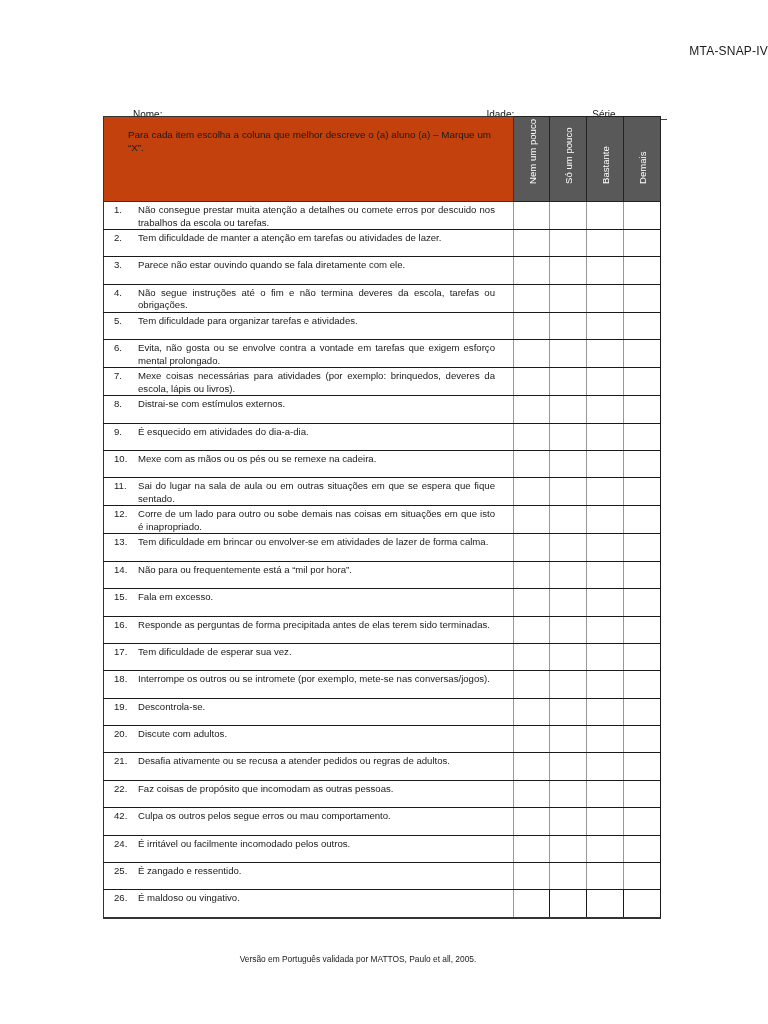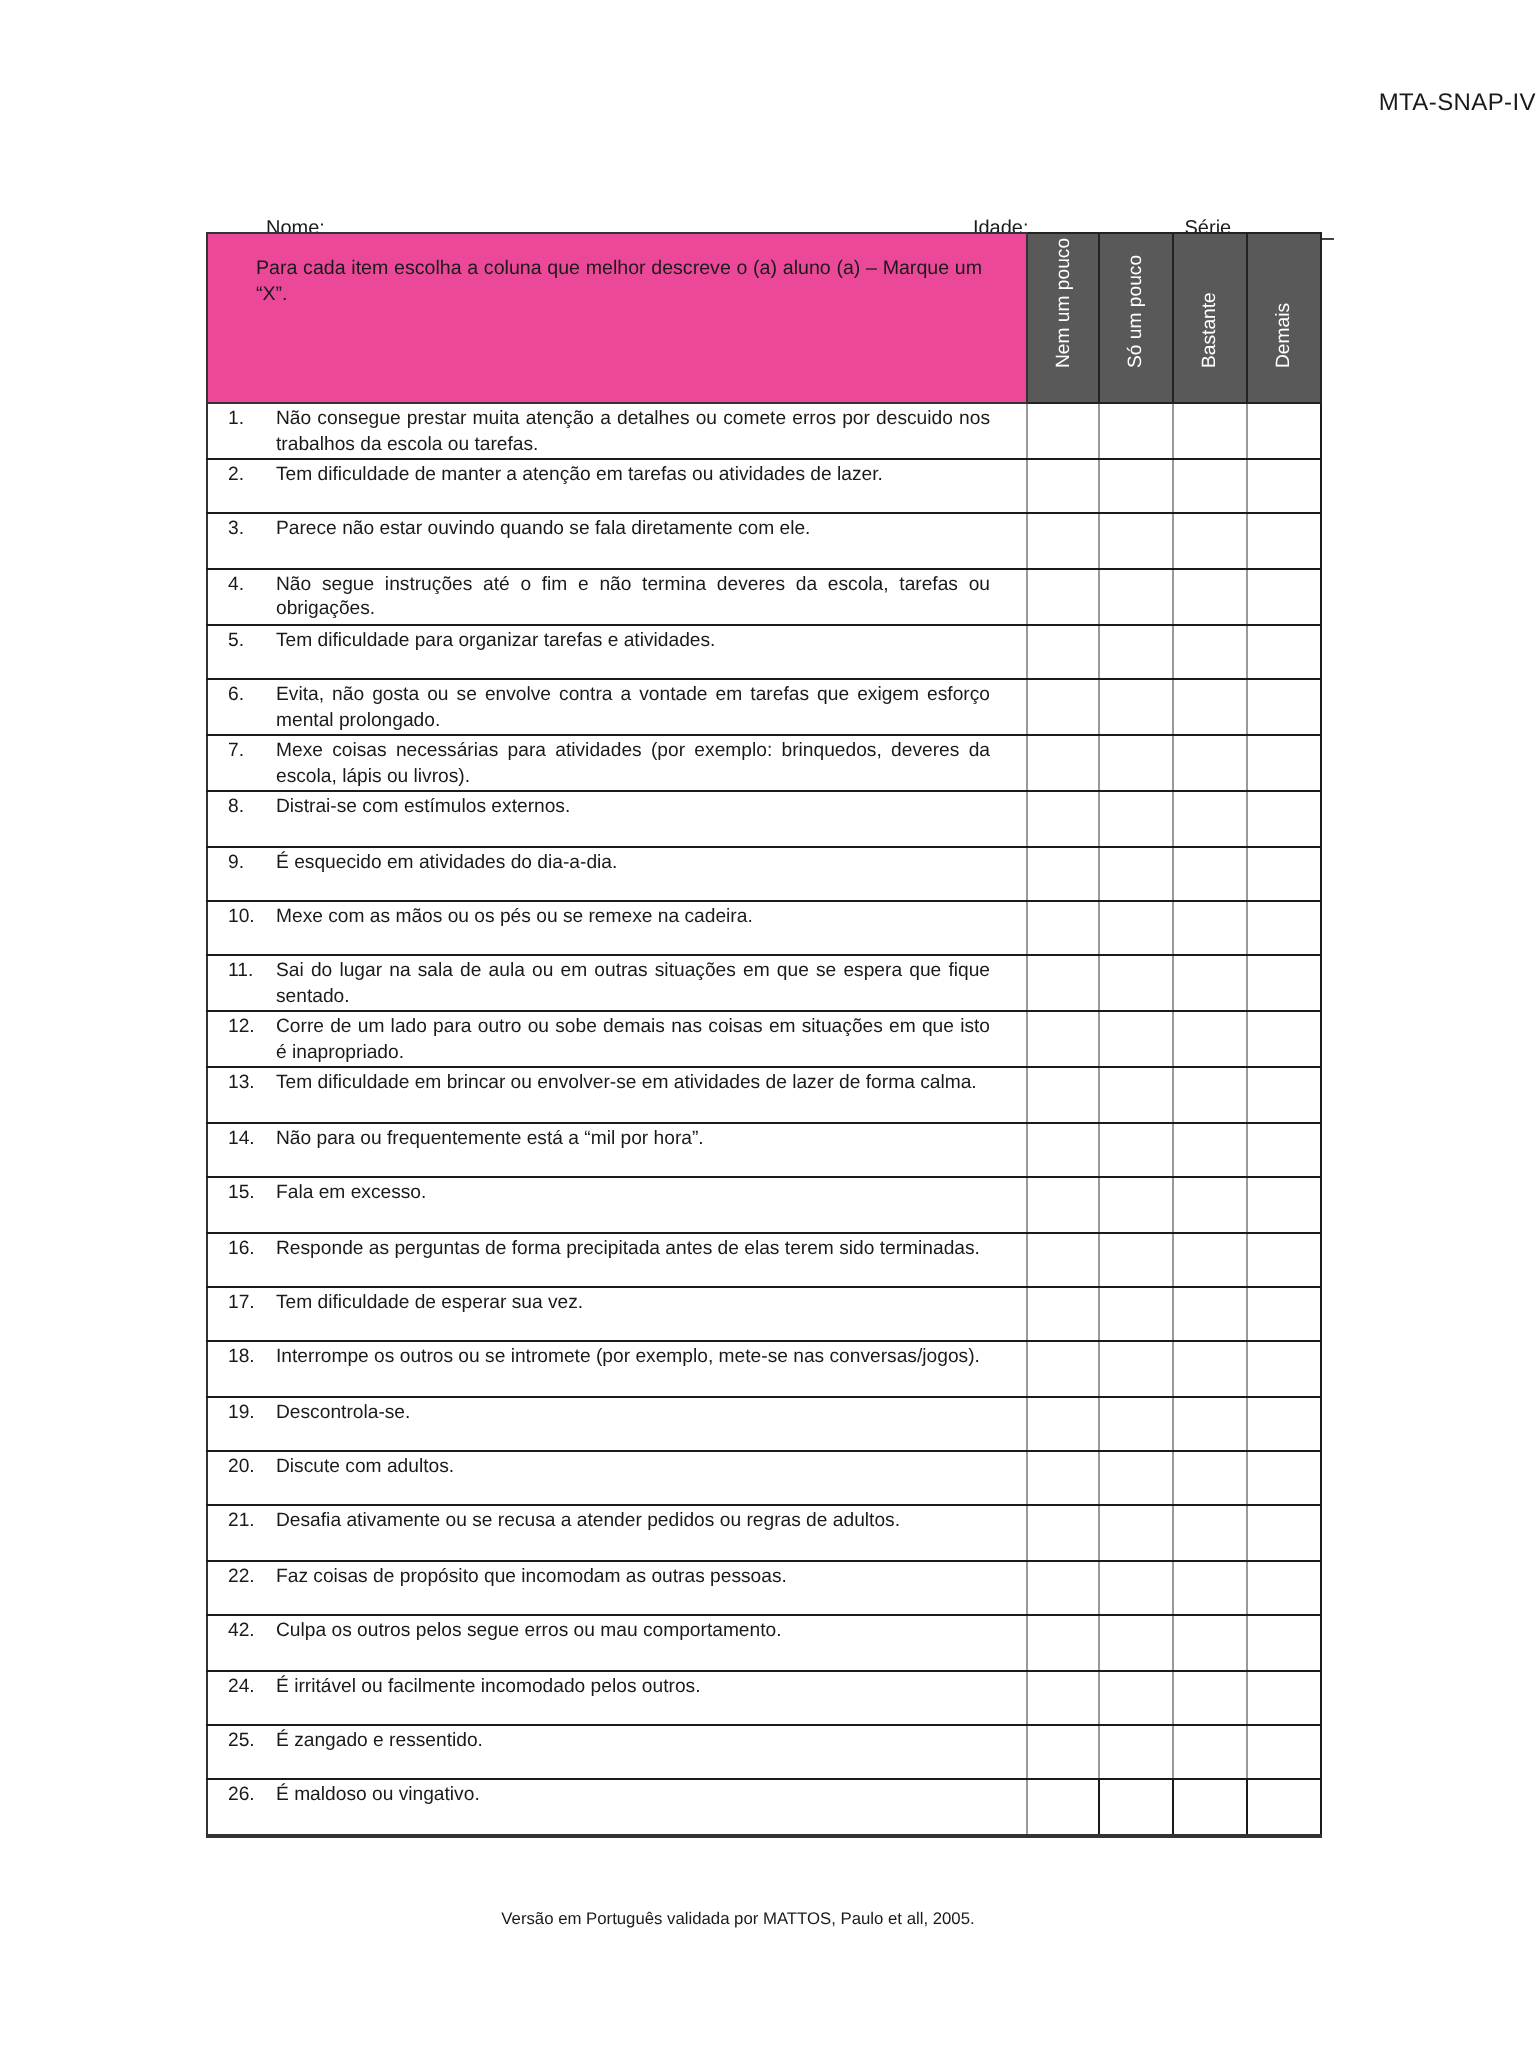--- a/index.html
+++ b/index.html
@@ -7,39 +7,39 @@
          font-family: "Liberation Sans", sans-serif; color: #1a1a1a; }
   .title { position: absolute; top: 44px; left: 0; width: 768px; text-align: right;
            font-size: 12px; letter-spacing: 0.2px; }
   .info-line { position: absolute; top: 106px; left: 109px; width: 551px; height: 14px;
                font-size: 10px; display: flex; align-items: flex-end; margin-left: 24px; }
   .info-line .lbl { white-space: nowrap; }
   .info-line .blank { border-bottom: 1px solid #444; height: 10px; }
   .table { position: absolute; left: 103px; top: 116px; width: 557px;
            border-collapse: collapse; table-layout: fixed; font-size: 9.6px; }
   .table td, .table th { padding: 0; }
-  .hdr-instr { background: #ec4899; border: 1px solid #333; vertical-align: top;
+  .hdr-instr { background: #c2410c; border: 1px solid #333; vertical-align: top;
                height: 84px; margin-top: 34px; }
   .hdr-instr div { padding: 11px 22px 0 24px; line-height: 13px; font-size: 9.8px;
                    text-align: justify; font-weight: normal; }
   .hdr-col { background: #595959; border: 1px solid #222; color: #ffffff;
              position: relative; height: 84px; }
   .hdr-col span { position: absolute; left: 50%; bottom: 6px; transform-origin: 0 0;
                   transform: rotate(-90deg) translate(0, -50%); white-space: nowrap;
                   font-size: 9.6px; font-weight: normal; }
   .row td { height: 26.4px; border-top: 1px solid #1a1a1a; border-bottom: 1px solid #1a1a1a; vertical-align: top; }
   .row td.item { border-left: 1px solid #333; border-right: 1px solid #999; }
   .row td.cell { border-left: 1px solid #999; border-right: 1px solid #999; }
   .row td.cell.last { border-right: 1px solid #1a1a1a; }
   .item-inner { display: flex; padding: 2px 18px 0 10px; line-height: 12.5px; }
   .item-num { width: 24px; flex: none; }
   .item-text { flex: 1; text-align: justify; }
   .row.lastrow td { border-bottom: 2px solid #333; }
   .row.lastrow td.cell { border-left: 1px solid #1a1a1a; border-right: 1px solid #1a1a1a; }
-  .footer { position: absolute; top: 954px; left: 13px; width: 712px; text-align: center;
+  .footer { position: absolute; top: 954px; left: 2px; width: 712px; text-align: center;
             font-size: 8.4px; }
 </style>
 </head>
 <body>
 
 <div class="title">MTA-SNAP-IV</div>
 
 <div class="info-line">
   <span class="lbl">Nome:</span>
   <span class="blank" style="width:324px"></span>

